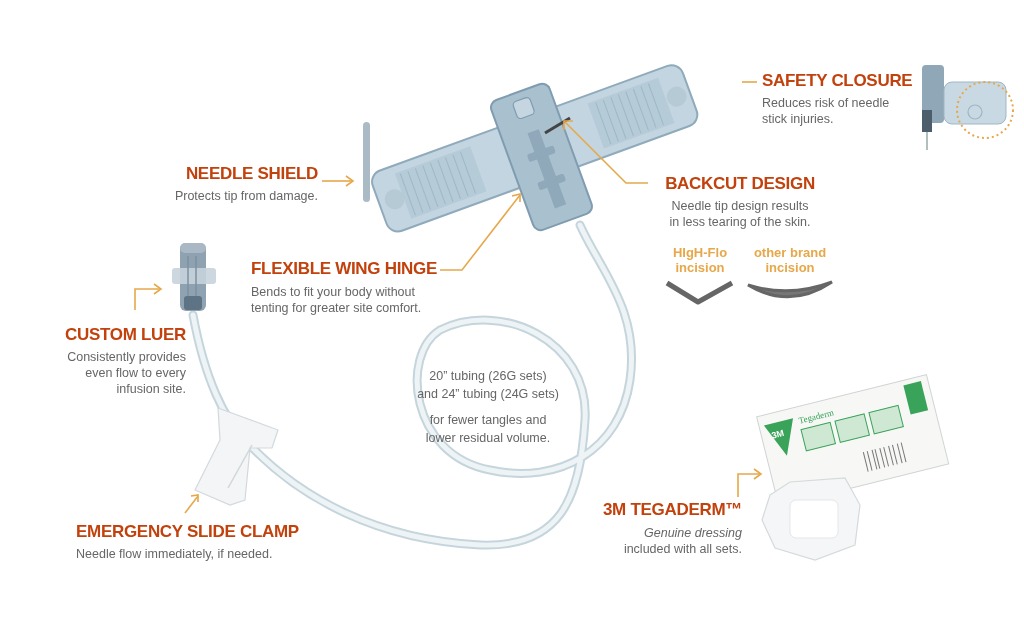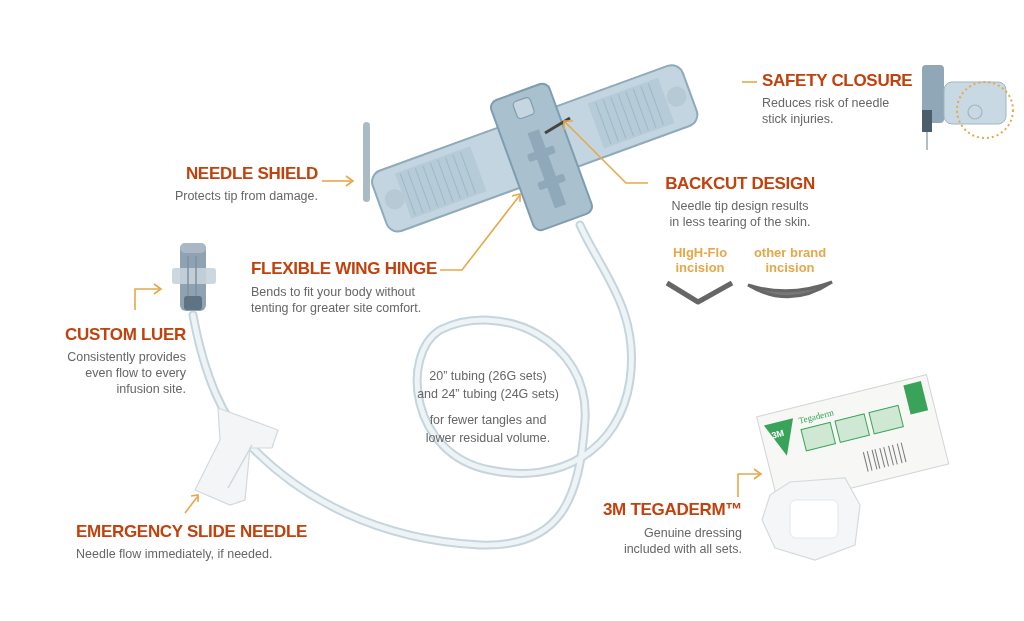--- a/index.html
+++ b/index.html
@@ -175,21 +175,21 @@
 </div>
 
 <div class="callout center" style="left:408px; top:368px; width:160px;">
   <div class="desc">20” tubing (26G sets)</div>
   <div class="desc" style="margin-top:2px;">and 24” tubing (24G sets)</div>
   <div class="desc" style="margin-top:10px;">for fewer tangles and</div>
   <div class="desc" style="margin-top:2px;">lower residual volume.</div>
 </div>
 
 <div class="callout" style="left:76px; top:522px;">
-  <div class="title">EMERGENCY SLIDE NEEDLE</div>
+  <div class="title">EMERGENCY SLIDE CLAMP</div>
   <div class="desc" style="margin-top:4px;">Needle flow immediately, if needed.</div>
 </div>
 
 <div class="callout right" style="left:590px; top:500px; width:152px;">
   <div class="title">3M TEGADERM™</div>
-  <div class="desc" style="margin-top:5px;">Genuine dressing</div>
+  <div class="desc" style="margin-top:5px;font-style:italic;">Genuine dressing</div>
   <div class="desc">included with all sets.</div>
 </div>
 
 </body></html>

